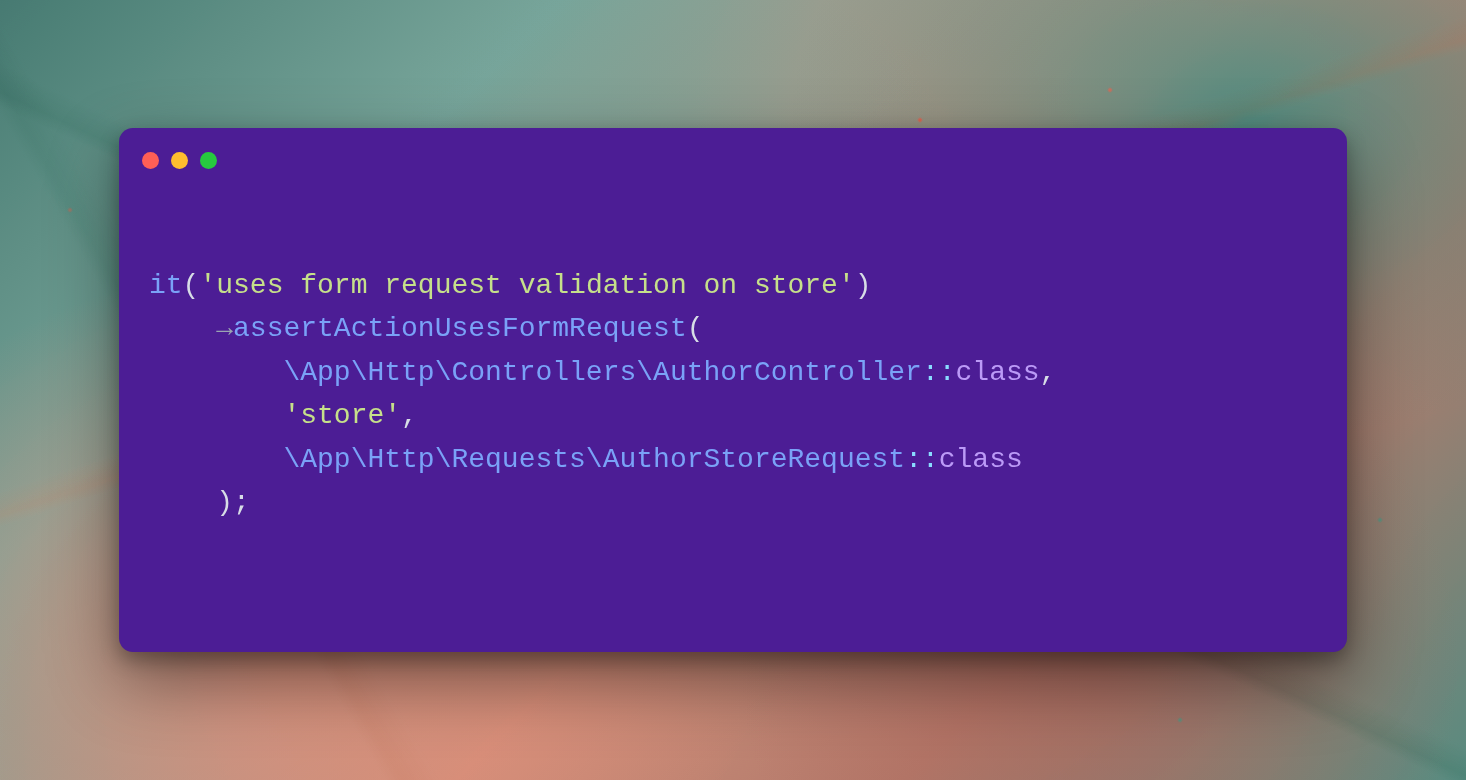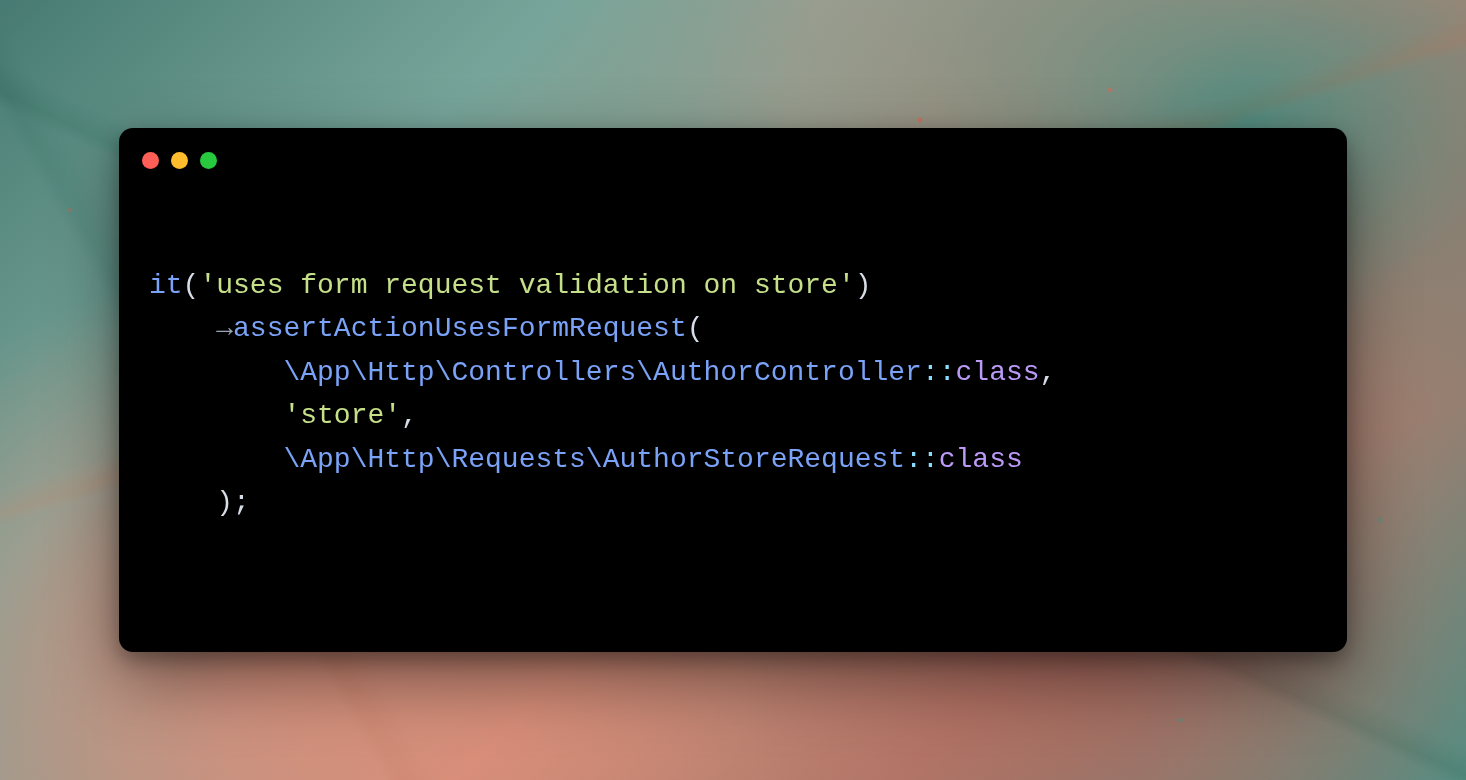--- a/index.html
+++ b/index.html
@@ -50,21 +50,21 @@
     mix-blend-mode: overlay;
     opacity: 0.6;
   }
 
   .window {
     position: absolute;
     left: 119px;
     top: 128px;
     width: 1228px;
     height: 524px;
-    background: #000000;
+    background: #4c1d95;
     border-radius: 14px;
     box-shadow: 0 28px 70px rgba(0,0,0,0.45), 0 8px 20px rgba(0,0,0,0.3);
   }
 
   .traffic-lights {
     position: absolute;
     left: 23px;
     top: 24px;
     display: flex;
     gap: 12px;

